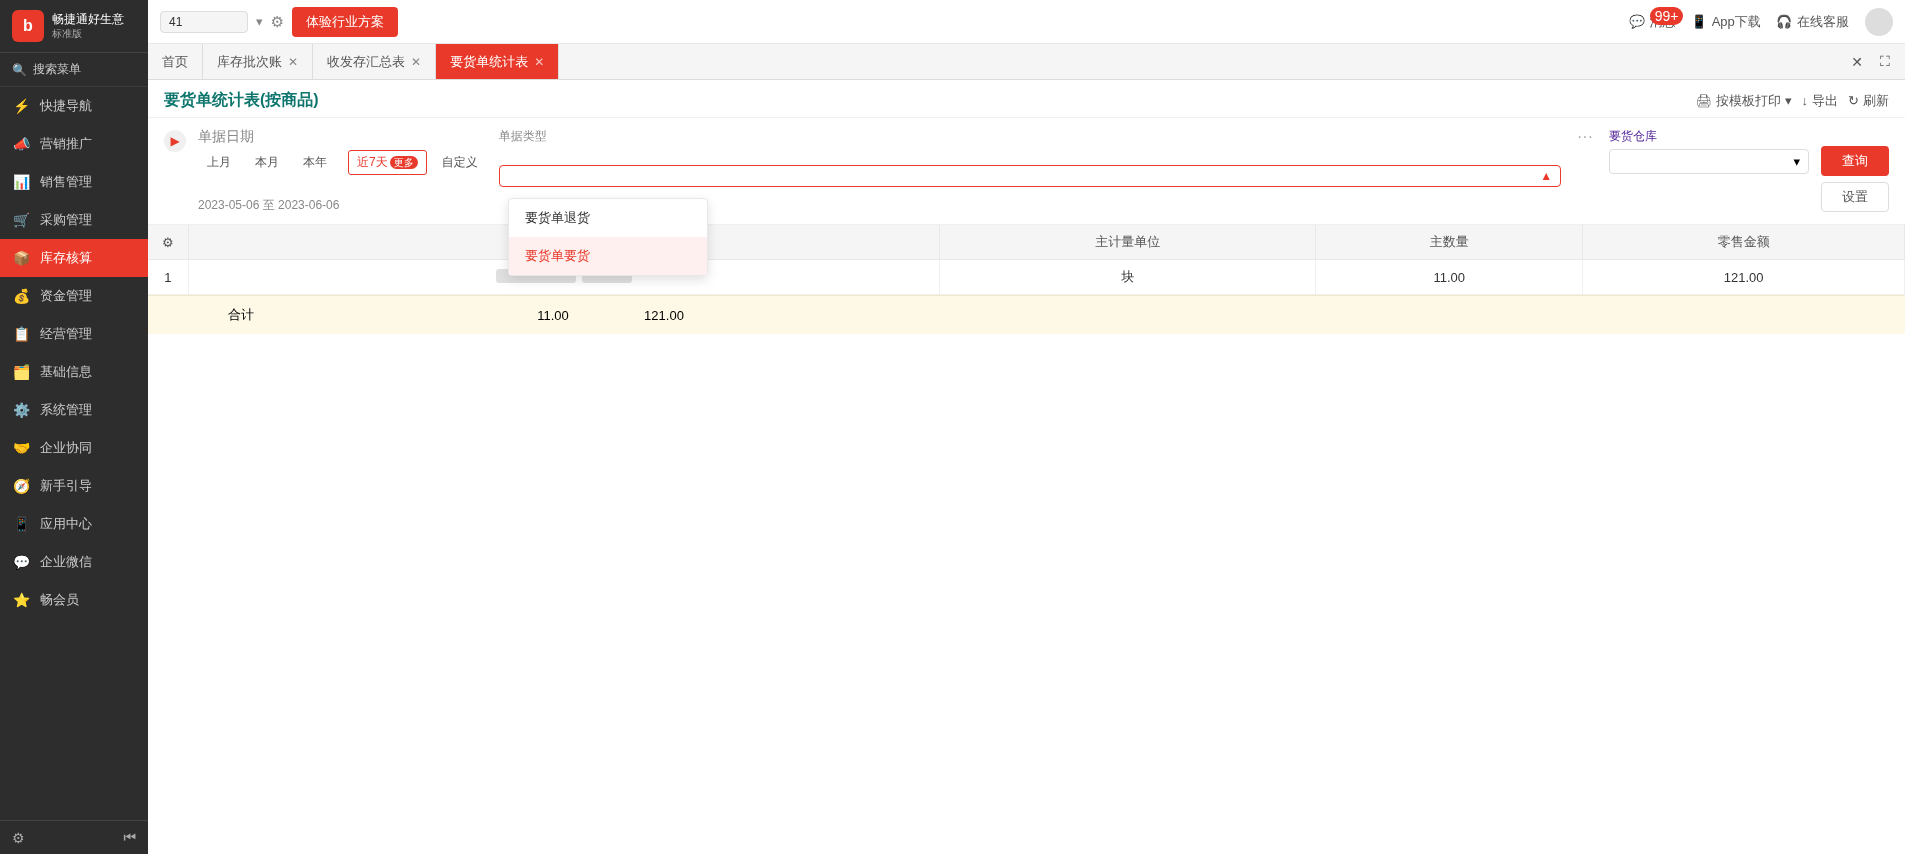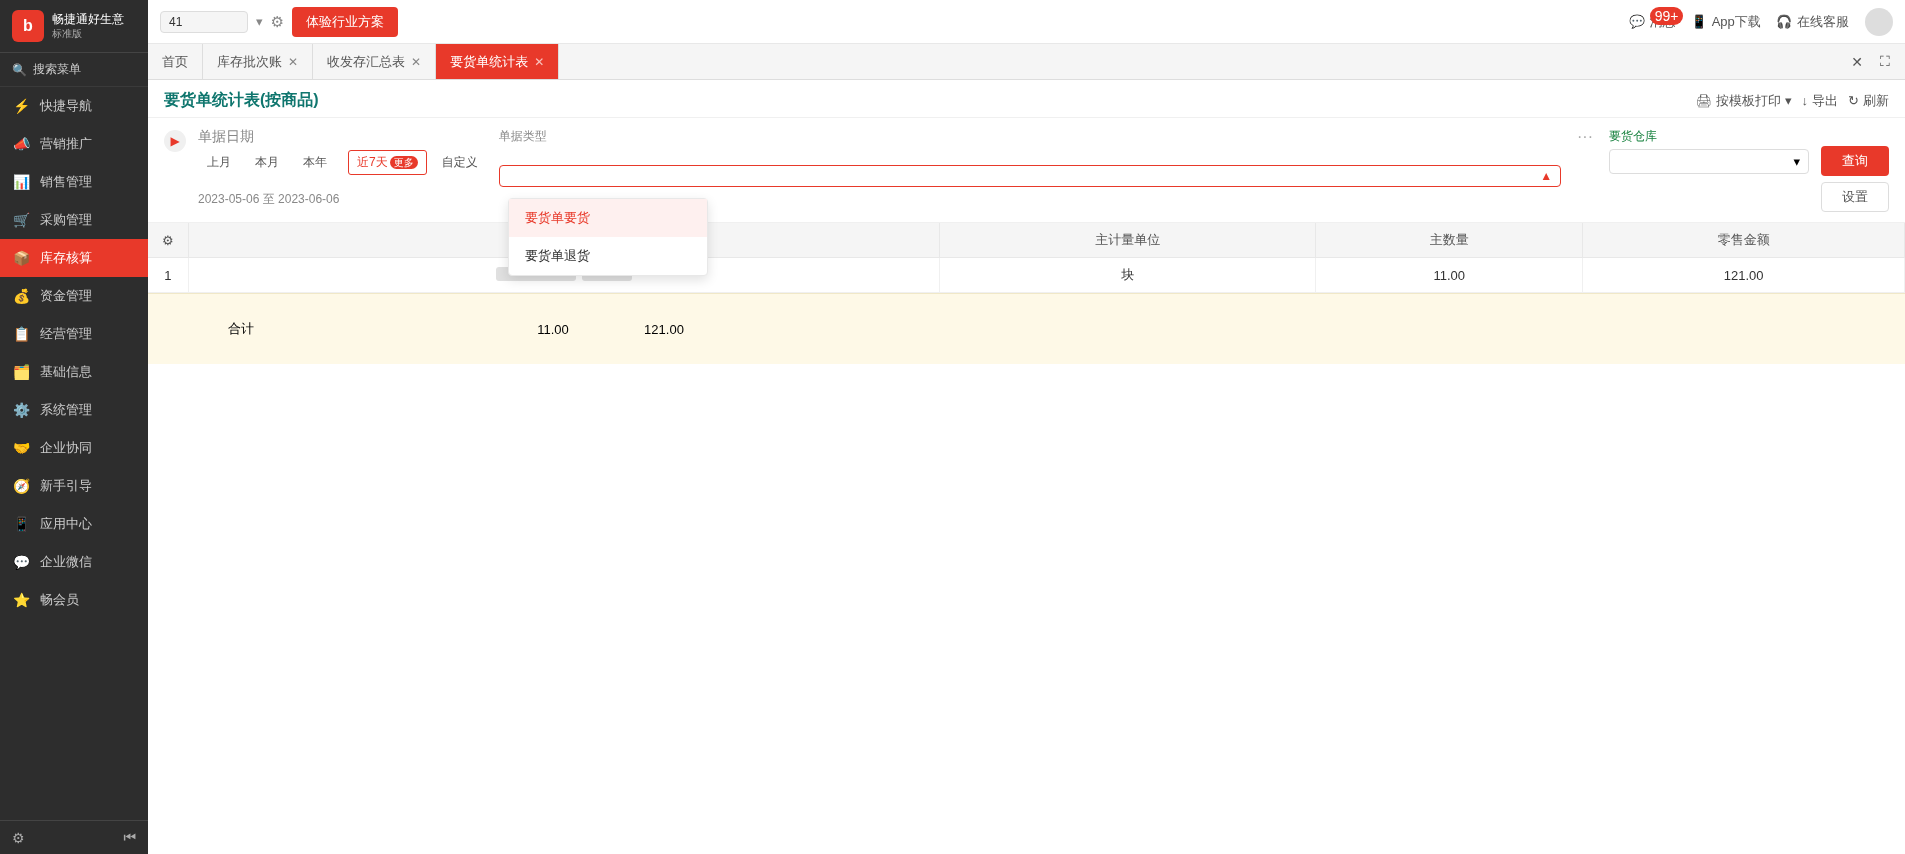--- a/index.html
+++ b/index.html
@@ -259,21 +259,21 @@
     }
     .date-btn.active { color: #e8392a; border-color: #e8392a; border-radius: 3px; margin-left: 6px; }
     .custom-badge {
       background: #e8392a;
       color: #fff;
       font-size: 10px;
       padding: 1px 4px;
       border-radius: 8px;
       margin-left: 2px;
     }
-    .date-range-text { font-size: 12px; color: #888; margin-top: 12px; }
+    .date-range-text { font-size: 12px; color: #888; margin-top: 18px; }
 
     .filter-type-group {
       display: flex;
       flex-direction: column;
       gap: 20px;
       min-width: 300px;
       flex: 1;
       justify-content: flex-end;
     }
     .filter-type-label { font-size: 12px; color: #888; }
@@ -292,21 +292,21 @@
     .filter-select-wrapper .select-arrow { color: #e8392a; font-size: 12px; }
     .filter-more-btn { color: #aaa; cursor: pointer; font-size: 16px; padding: 0 4px; }
 
     
     .warehouse-group {
       display: flex;
       flex-direction: column;
       gap: 4px;
       min-width: 200px;
     }
-    .warehouse-label { font-size: 12px; color: #15803d; }
+    .warehouse-label { font-size: 12px; color: #4c1d95; }
     .warehouse-select {
       border: 1px solid #ddd;
       border-radius: 4px;
       padding: 4px 8px;
       font-size: 13px;
       min-width: 200px;
       display: flex;
       align-items: center;
       justify-content: space-between;
       cursor: pointer;
@@ -377,21 +377,21 @@
       color: #333;
     }
     .col-settings { width: 40px; }
     .col-product { min-width: 180px; }
     .product-placeholder { width: 80px; height: 14px; background: #e0e0e0; border-radius: 3px; display: inline-block; }
     .link-text { color: #1890ff; cursor: pointer; }
 
     
     .table-footer {
       background: #fef9e7;
-      padding: 26px 12px;
+      padding: 10px 12px;
       display: flex;
       align-items: center;
       border-top: 1px solid #f0e8c8;
       font-size: 13px;
       gap: 16px;
       position: sticky;
       bottom: 0;
     }
     .footer-col { width: 90px; text-align: center; }
     .footer-col-amount { width: 100px; text-align: center; }
@@ -579,22 +579,22 @@
           <span>▾</span>
         </div>
       </div>
 
       <div class="filter-actions">
         <button class="query-btn">查询</button>
         <button class="settings-btn">设置</button>
       </div>
 
       <div class="dropdown-overlay" id="doc-type-dropdown">
+          <div class="dropdown-item">要货单退货</div>
           <div class="dropdown-item active">要货单要货</div>
-          <div class="dropdown-item">要货单退货</div>
         </div>
     </div>
 
     <div style="overflow:auto; position:relative;">
       <table class="data-table" id="data-table">
           <thead>
             <tr>
               <th class="col-settings">⚙</th>
               <th class="col-product">商品</th>
               <th>主计量单位</th>

